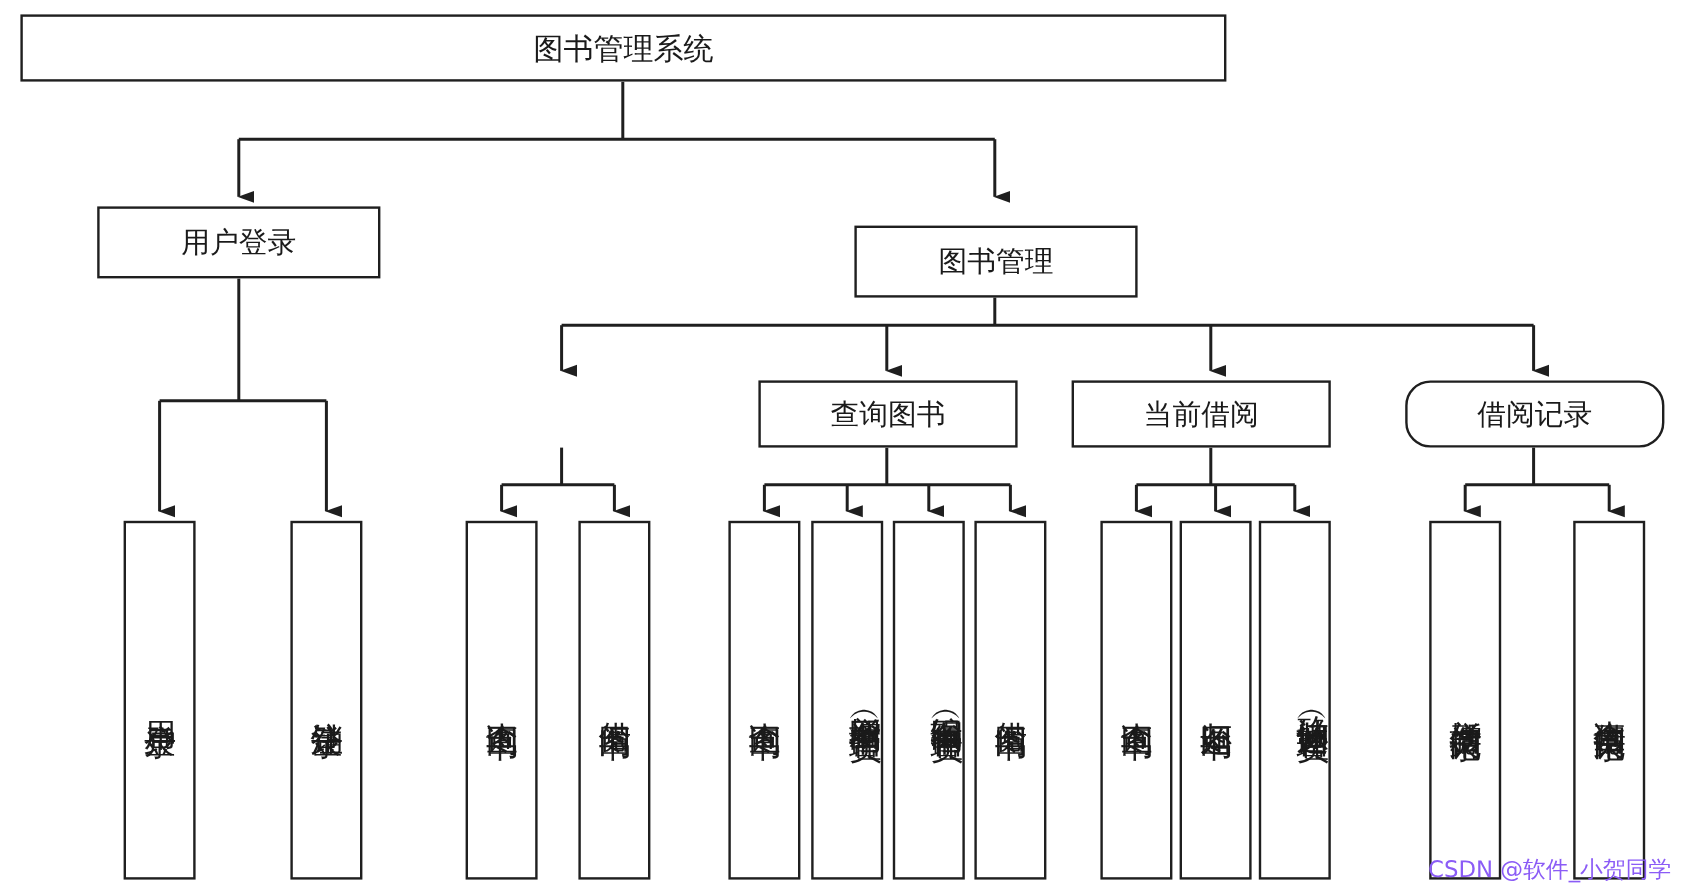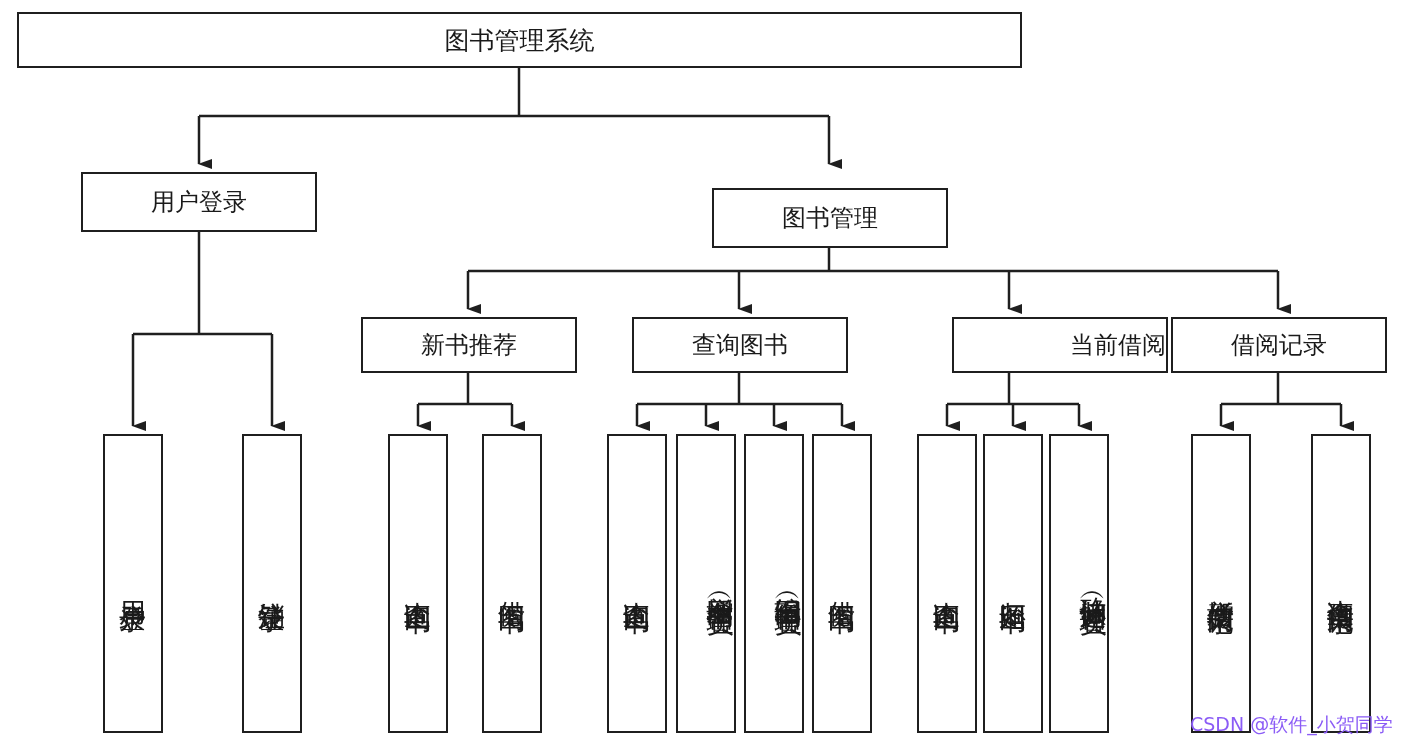--- a/index.html
+++ b/index.html
@@ -127,30 +127,27 @@
     <span>图书管理系统</span>
   </div>
 
   <div class="node level2" style="left:81px; top:172px; width:236px; height:60px;">
     <span>用户登录</span>
   </div>
   <div class="node level2" style="left:712px; top:172px; width:236px; height:60px;margin-top:16px;">
     <span>图书管理</span>
   </div>
 
-  <div class="node level2" style="left:361px; top:317px; width:216px; height:56px;">
-    <span>新书推荐</span>
-  </div>
   <div class="node level2" style="left:632px; top:317px; width:216px; height:56px;">
     <span>查询图书</span>
   </div>
-  <div class="node level2" style="left:952px; top:317px; width:216px; height:56px;justify-content:flex-end;">
+  <div class="node level2" style="left:893px; top:317px; width:216px; height:56px;">
     <span>当前借阅</span>
   </div>
-  <div class="node level2" style="left:1171px; top:317px; width:216px; height:56px;">
+  <div class="node level2" style="left:1171px; top:317px; width:216px; height:56px;border-radius:21px;">
     <span>借阅记录</span>
   </div>
 
   <div class="node leaf" style="left:103px; top:434px; width:60px; height:299px;">
     <span class="vtext">用户登录</span>
   </div>
   <div class="node leaf" style="left:242px; top:434px; width:60px; height:299px;">
     <span class="vtext">注销登录</span>
   </div>
 

